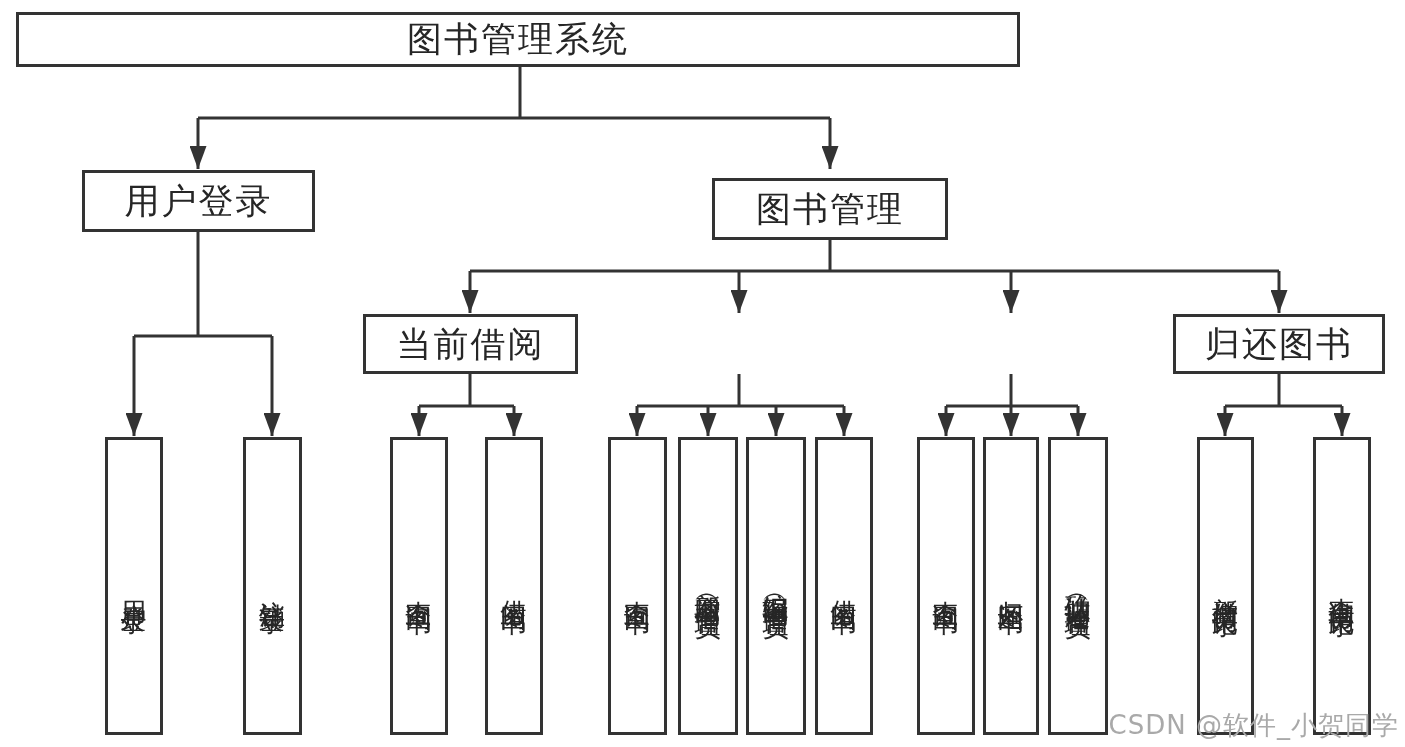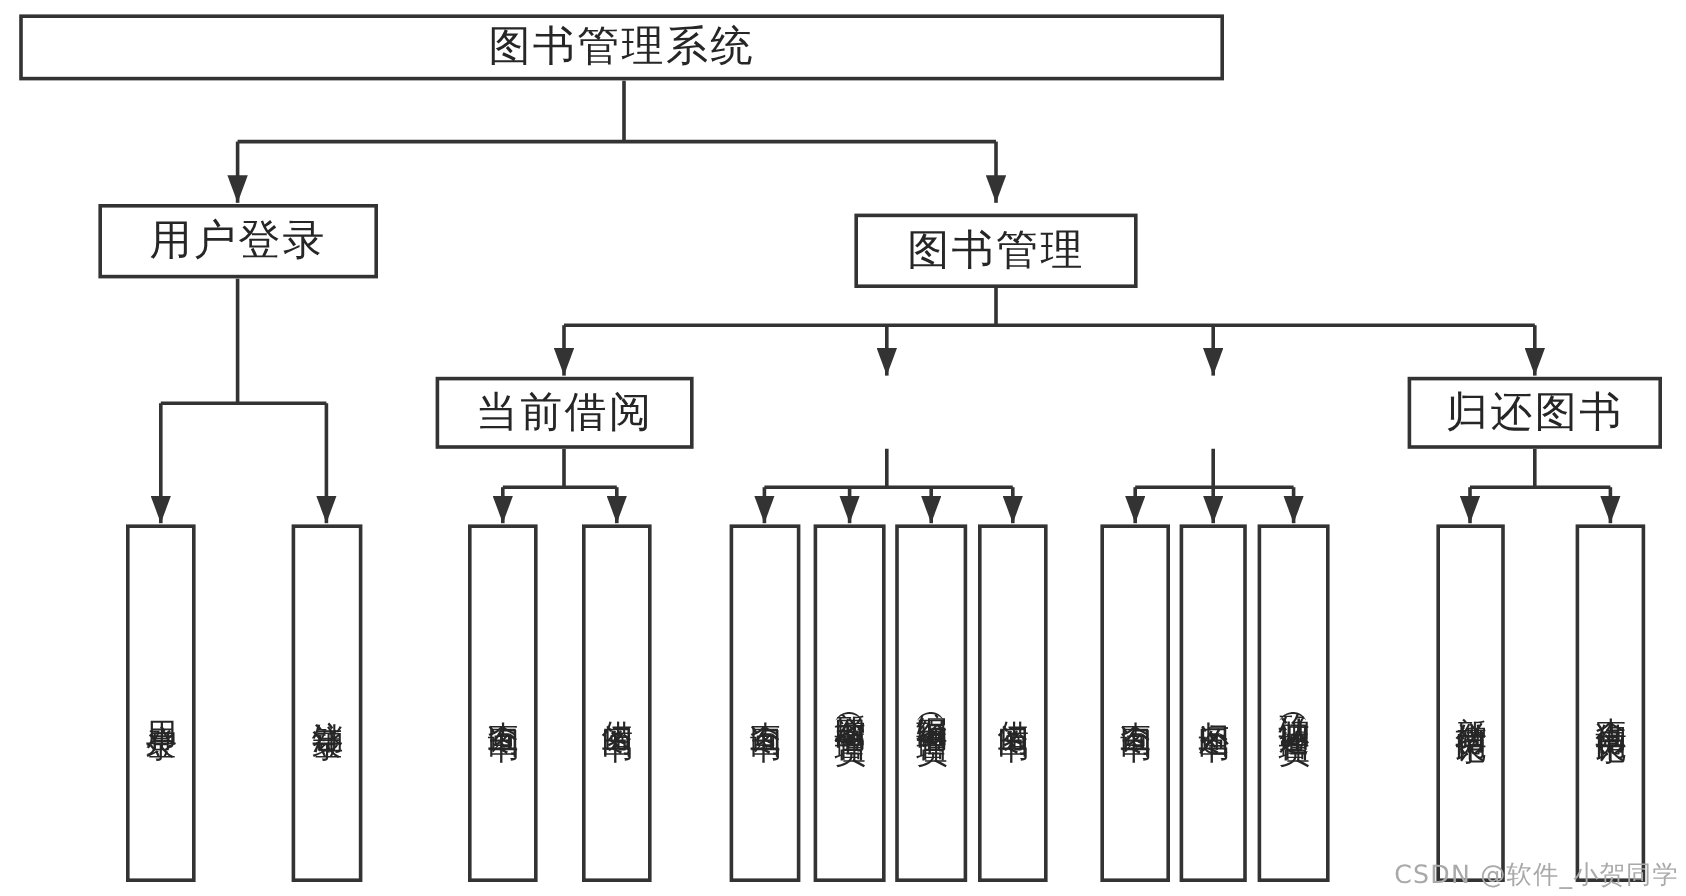--- a/index.html
+++ b/index.html
@@ -42,21 +42,21 @@
     text-orientation: mixed;
     font-size: 26px;
     letter-spacing: 3px;
     line-height: 1;
     white-space: nowrap;
   }
   .watermark {
     position: absolute;
     right: 6px;
     bottom: 4px;
-    font-size: 21px;
+    font-size: 26px;
     color: #a9a9a9;
     letter-spacing: 1px;
     white-space: nowrap;
   }
   path.line {
     stroke: #333333;
     stroke-width: 3;
     fill: none;
   }
 </style>

